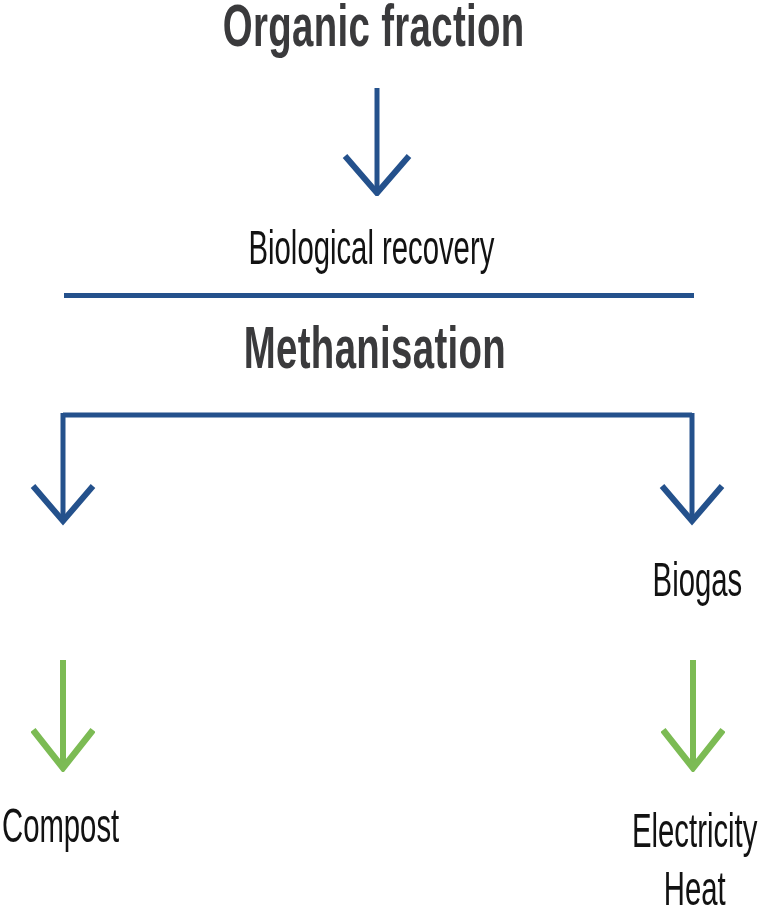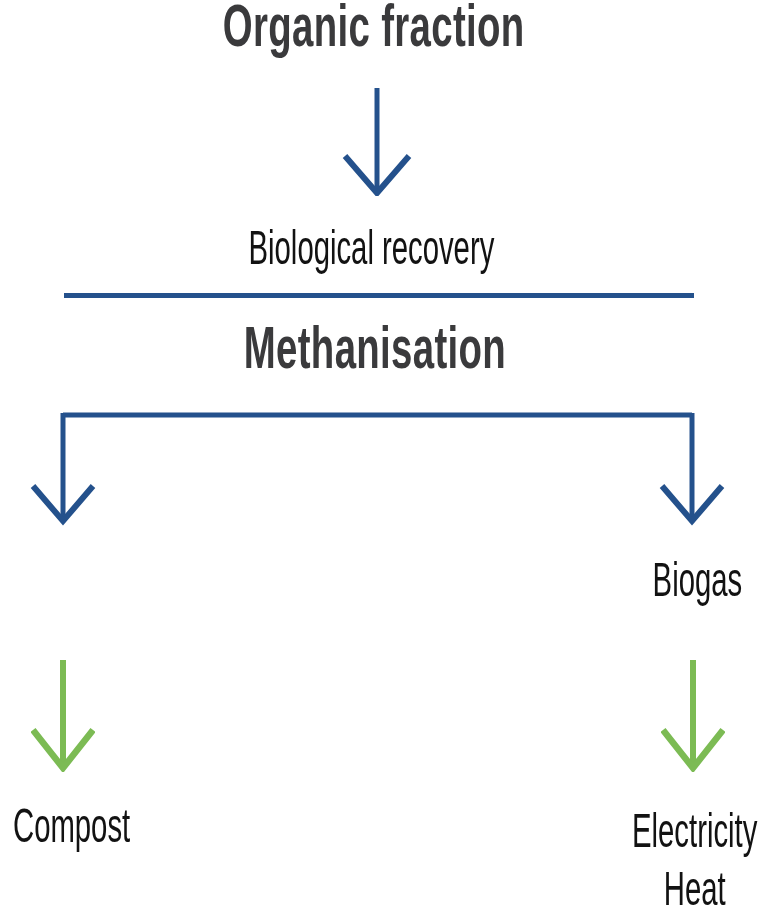--- a/index.html
+++ b/index.html
@@ -89,21 +89,21 @@
   <svg class="connector" style="left:31px; top:658px;" width="64" height="114" viewBox="0 0 64 114">
     <line x1="32" y1="2" x2="32" y2="106" stroke="#7CBB54" stroke-width="6"></line>
     <polyline points="2,72 32,110 62,72" fill="none" stroke="#7CBB54" stroke-width="6.5"></polyline>
   </svg>
 
   <svg class="connector" style="left:661px; top:658px;" width="64" height="114" viewBox="0 0 64 114">
     <line x1="32" y1="2" x2="32" y2="106" stroke="#7CBB54" stroke-width="6"></line>
     <polyline points="2,72 32,110 62,72" fill="none" stroke="#7CBB54" stroke-width="6.5"></polyline>
   </svg>
 
-  <div class="abs body-label" style="left:2px; top:802px;margin-left:11px;">
+  <div class="abs body-label" style="left:2px; top:802px;">
     <span class="cb origin-left">Compost</span>
   </div>
 
   <div class="abs body-label center two-line" style="left:545px; top:802px; width:300px;">
     <div>
       <span class="cb">Electricity</span>
     </div>
     <div>
       <span class="cb">Heat</span>
     </div>

